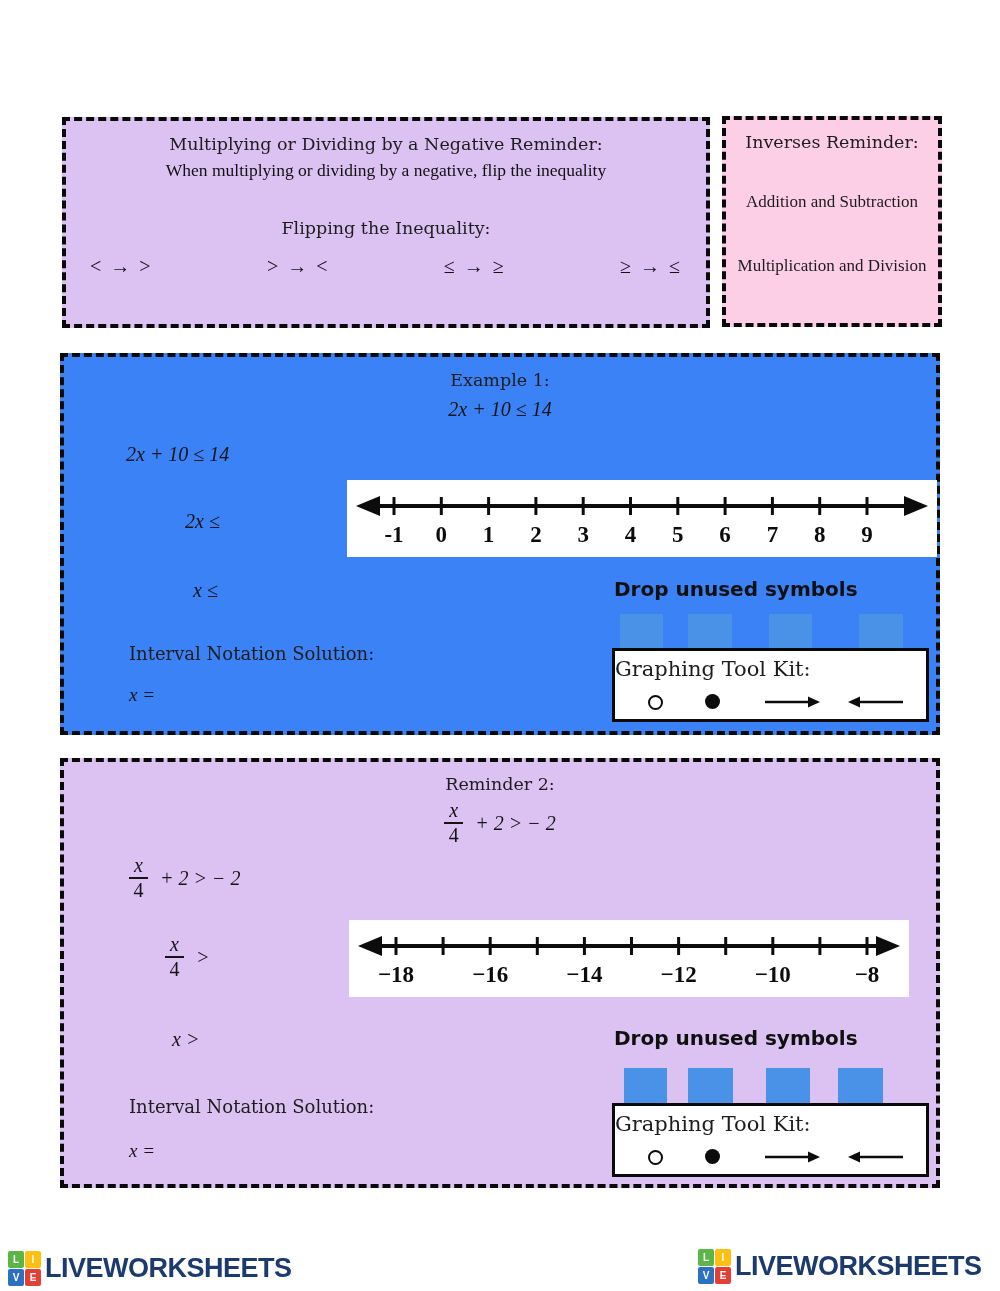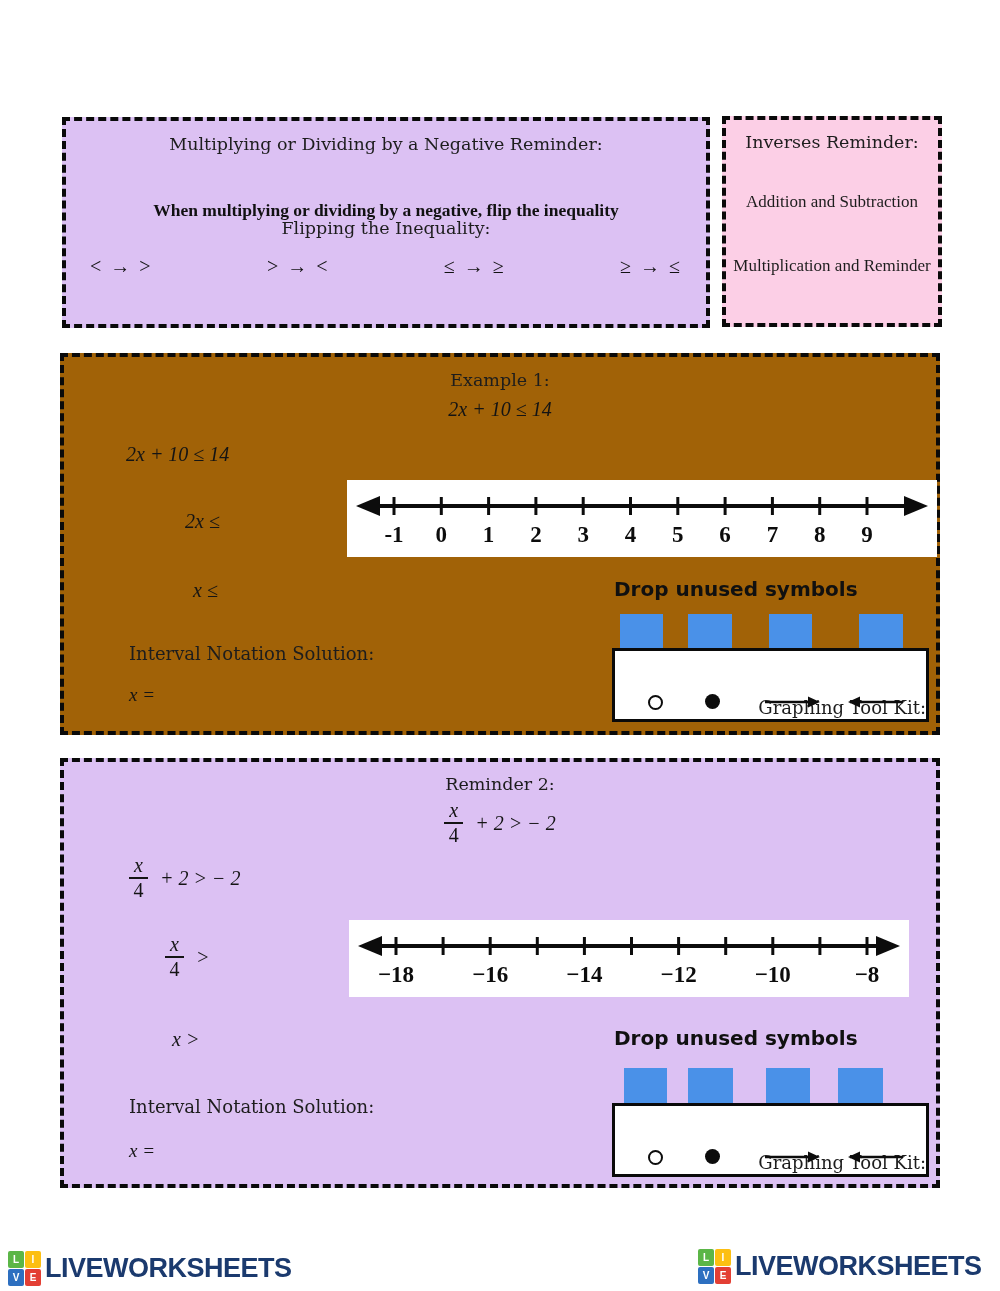--- a/index.html
+++ b/index.html
@@ -18,39 +18,39 @@
   #inv-box{left:722px;top:116px;width:220px;height:211px;}
   #ex1-box{left:60px;top:353px;width:880px;height:382px;}
   #ex2-box{left:60px;top:758px;width:880px;height:430px;}
 
   .tw{font-family:"DejaVu Serif",serif;color:#1d1d1d;}
   .serif{font-family:"Liberation Serif",serif;color:#1d1d1d;}
   .math{font-family:"Liberation Serif",serif;font-style:italic;color:#141414;}
 
   
   #neg-title{left:0;top:13px;width:100%;font-size:17.5px;}
-  #neg-rule{left:0;top:39px;width:100%;font-size:17.5px;font-weight:bold;
-            font-family:"Liberation Serif",serif;margin-top:40px;}
+  #neg-rule{left:0;top:39px;width:100%;font-size:17.5px;font-weight:normal;
+            font-family:"Liberation Serif",serif;}
   #flip-title{left:0;top:97px;width:100%;font-size:17.5px;}
   #flips-row{left:0;top:134px;width:100%;display:flex;justify-content:space-between;
              padding:0 24px;box-sizing:border-box;font-size:20px;
              font-family:"Liberation Serif",serif;letter-spacing:2px;}
 
   
   #inv-title{left:0;top:12px;width:100%;font-size:17.5px;}
   #inv-item1{left:0;top:72px;width:100%;font-size:17px;}
   #inv-item2{left:0;top:136px;width:100%;font-size:17px;}
 
   
   .ex-label{left:0;width:100%;font-size:17.5px;}
   .drop-label{font-family:"DejaVu Sans",sans-serif;font-weight:600;font-size:20px;color:#101010;}
   .chip{position:absolute;background:#4a91e8;}
   .toolkit{position:absolute;width:317px;height:74px;background:#fff;border:3px solid #0a0a0a;
            box-sizing:border-box;}
-  .toolkit-title{position:absolute;left:0;top:6px;width:100%;text-align:right;font-size:18px;margin-top:40px;}
+  .toolkit-title{position:absolute;left:0;top:6px;width:100%;text-align:left;font-size:21px;}
   .sym{position:absolute;}
   .open-circle{width:11px;height:11px;border:2.5px solid #0c0c0c;border-radius:50%;background:#fff;}
   .closed-circle{width:15px;height:15px;border-radius:50%;background:#0c0c0c;}
   .numberline-wrap{position:absolute;background:#fff;}
 
   
   #ex1-label{top:13px;}
   #ex1-problem{left:0;top:41px;width:100%;font-size:20px;}
   #ex1-step1{left:62px;top:86px;font-size:20px;}
   #ex1-nl{left:283px;top:123px;width:590px;height:77px;}
@@ -115,24 +115,24 @@
       <span>&lt; → &gt;</span>
       <span>&gt; → &lt;</span>
       <span>≤ → ≥</span>
       <span>≥ → ≤</span>
     </div>
   </section>
 
   <section class="dbox" id="inv-box" style="background:#fccfe6">
     <div class="abs center tw" id="inv-title">Inverses Reminder:</div>
     <div class="abs center serif" id="inv-item1">Addition and Subtraction</div>
-    <div class="abs center serif" id="inv-item2">Multiplication and Reminder</div>
-  </section>
-
-  <section class="dbox" id="ex1-box" style="background:#a16207">
+    <div class="abs center serif" id="inv-item2">Multiplication and Division</div>
+  </section>
+
+  <section class="dbox" id="ex1-box" style="background:#3b82f6">
     <div class="abs center tw ex-label" id="ex1-label">Example 1:</div>
     <div class="abs center math" id="ex1-problem">2x + 10 ≤ 14</div>
     <div class="abs math" id="ex1-step1">2x + 10 ≤ 14</div>
 
     <div class="numberline-wrap" id="ex1-nl">
       <svg width="590" height="77" viewBox="0 0 590 77">
           <line x1="28" y1="26" x2="562" y2="26" stroke="#0c0c0c" stroke-width="4"></line>
           <polygon points="9,26 33,16 33,36" fill="#0c0c0c"></polygon>
           <polygon points="581,26 557,16 557,36" fill="#0c0c0c"></polygon>
           <line x1="47" y1="17" x2="47" y2="35" stroke="#0c0c0c" stroke-width="3"></line>

